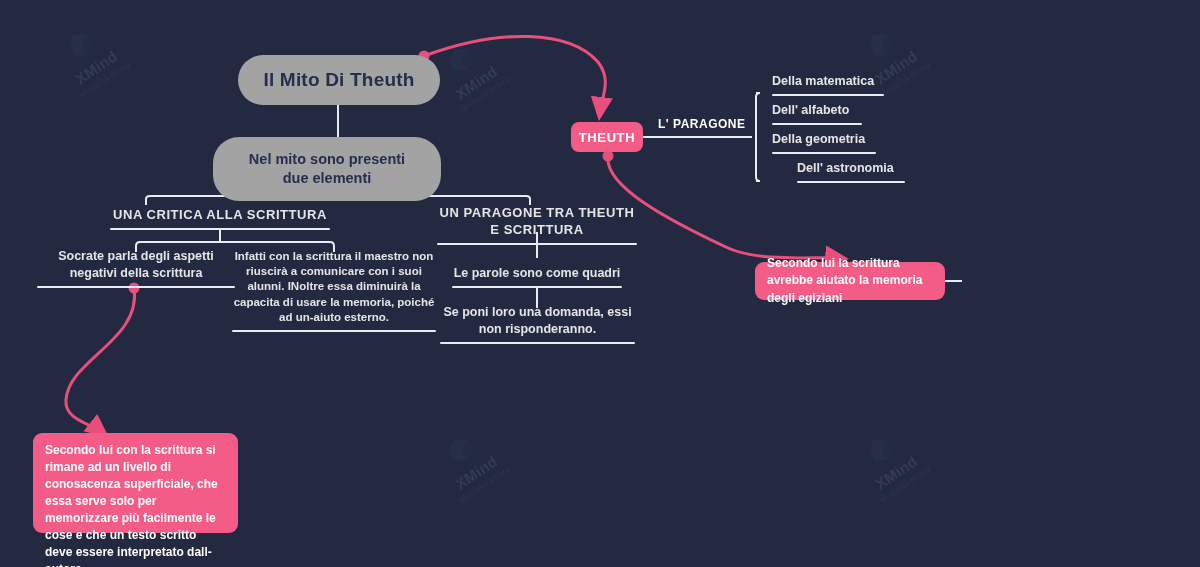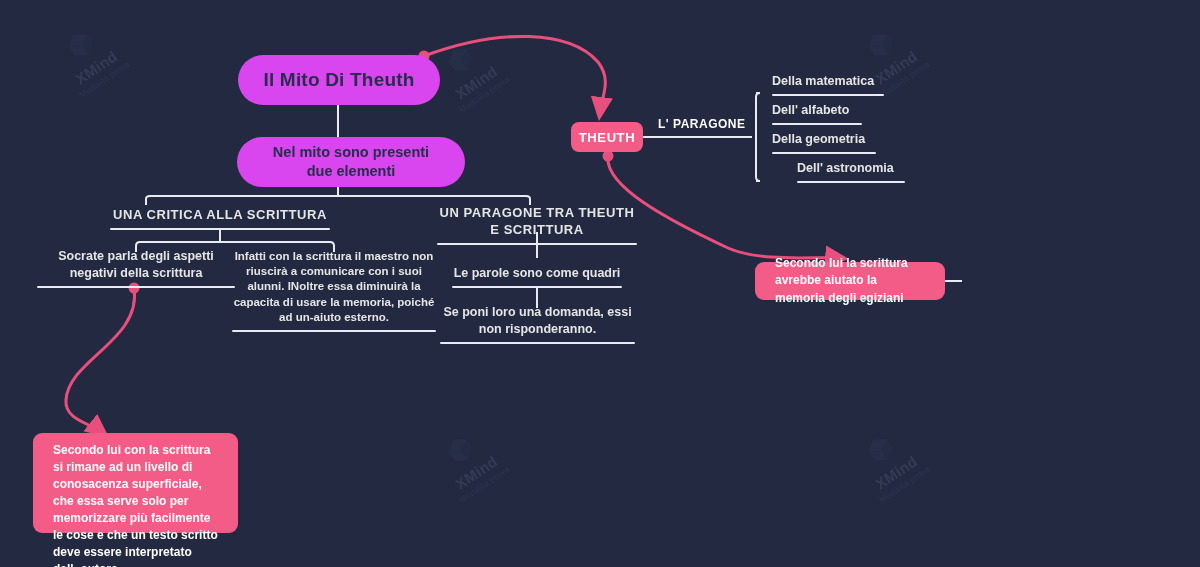--- a/index.html
+++ b/index.html
@@ -26,21 +26,21 @@
     height: 567px;
     pointer-events: none;
   }
   .node {
     position: absolute;
     box-sizing: border-box;
   }
 
   
   .pill {
-    background: #d946ef;
+    background: #a3a3a3;
     color: #262e4c;
     border-radius: 26px;
     display: flex;
     align-items: center;
     justify-content: center;
     text-align: center;
     font-weight: bold;
     line-height: 1.28;
   }
   .pill.root {
@@ -88,21 +88,21 @@
 
   
   .pink-box {
     background: #f25c86;
     color: #ffffff;
     border-radius: 9px;
     font-size: 12px;
     font-weight: bold;
     line-height: 1.42;
     box-sizing: border-box;
-    padding: 9px 20px;
+    padding: 9px 12px;
   }
   .pink-chip {
     background: #f25c86;
     color: #ffffff;
     border-radius: 8px;
     font-size: 13px;
     font-weight: bold;
     letter-spacing: 0.6px;
     display: flex;
     align-items: center;
@@ -260,21 +260,21 @@
     <circle cx="608" cy="156" r="5.5" fill="#e94f7c"></circle>
 
     <path d="M134,288 C142,340 68,360 66,400 C64,420 92,424 102,432" stroke="#e94f7c" stroke-width="3" fill="none" stroke-linecap="round" marker-end="url(#pinkArrow)"></path>
     <circle cx="134" cy="288" r="5.5" fill="#e94f7c"></circle>
   </svg>
 
   <div class="node pill root" style="left:238px; top:55px; width:202px; height:50px;">
     <span>Il Mito Di Theuth</span>
   </div>
 
-  <div class="node pill sub" style="left:237px; top:137px; width:228px; height:50px;">
+  <div class="node pill sub" style="left:213px; top:137px; width:228px; height:64px;">
     <span>Nel mito sono presenti due elementi</span>
   </div>
 
   <div class="node underlined u-caps" style="left:110px; top:205px; width:220px; height:25px;">
     <div class="txt">UNA CRITICA ALLA SCRITTURA</div>
     <div class="rule"></div>
   </div>
 
   <div class="node underlined u-body" style="left:37px; top:246px; width:198px; height:42px;">
     <div class="txt">Socrate parla degli aspetti negativi della scrittura</div>

